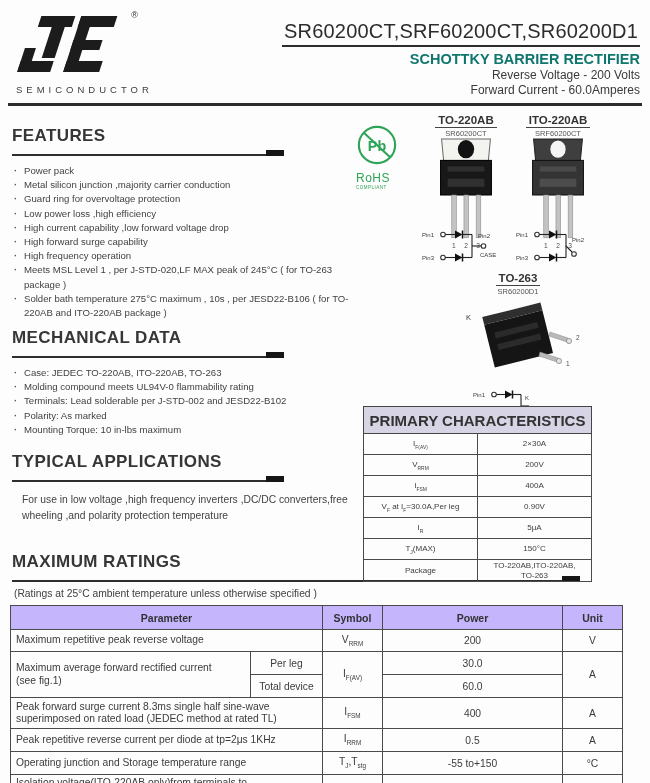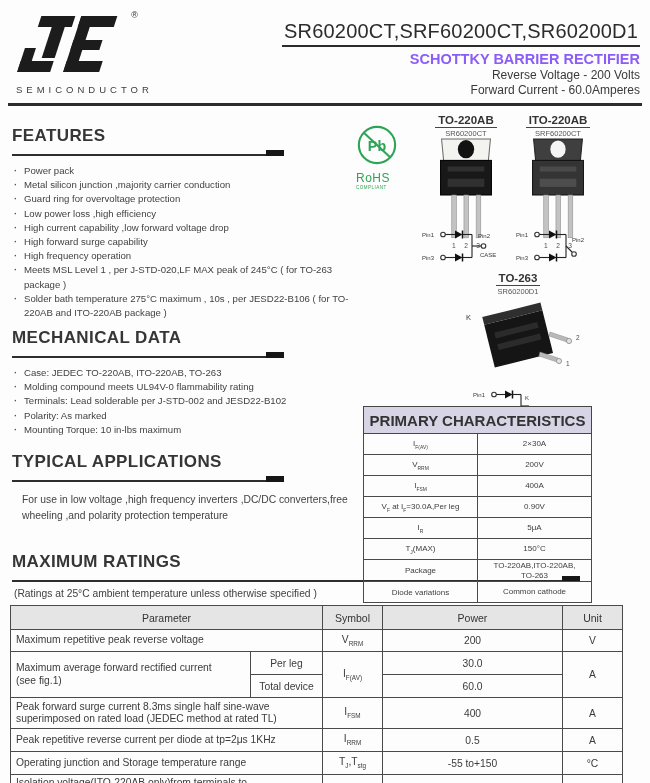--- a/index.html
+++ b/index.html
@@ -7,21 +7,21 @@
         font-family:"Liberation Sans",sans-serif;color:#3b3b3b;}
 
   
   .logo-block{position:absolute;left:16px;top:14px;width:150px;}
   .logo-row{position:relative;width:118px;}
   .reg-mark{position:absolute;right:-4px;top:-4px;font-size:9px;color:#2c2c2c;}
   .brand-name{margin-top:4px;font-size:9.5px;letter-spacing:4px;color:#3d3d3d;}
   .title-block{position:absolute;right:10px;top:20px;text-align:right;}
   .part-numbers{display:inline-block;font-size:20px;font-weight:normal;color:#2c2c2c;
                 border-bottom:2.5px solid #2c2c2c;padding:0 2px 2px 2px;letter-spacing:0.2px;}
-  .subtitle{margin-top:4px;font-size:14.5px;font-weight:bold;color:#8b5cf6;}
+  .subtitle{margin-top:4px;font-size:14.5px;font-weight:bold;color:#0f766e;}
   .spec-line{font-size:12px;color:#3a3a3a;margin-top:1px;}
   .rule-thick{position:absolute;left:8px;top:103px;width:634px;height:3px;background:#2d2d2d;}
 
   
   .sec{position:absolute;}
   .sec h2{margin:0 0 2px 0;font-size:17px;font-weight:bold;color:#363636;letter-spacing:0.4px;}
   .sec-rule{position:relative;border-bottom:2.5px solid #2e2e2e;height:6px;}
   .endcap{position:absolute;right:0;bottom:-2px;width:18px;height:6px;background:#161616;}
 
   
@@ -54,21 +54,21 @@
   .pc-table{position:absolute;left:363px;top:406px;border-collapse:collapse;width:228px;
             font-size:8px;color:#3d3d3d;table-layout:fixed;}
   .pc-table th{background:#d7d4e6;border:1.5px solid #454545;font-size:15px;font-weight:bold;
                color:#333;height:24px;}
   .pc-table td{border:1px solid #4a4a4a;text-align:center;height:18px;padding:1px 2px;}
   .pc-table td.pc-val{white-space:pre-line;line-height:1.2;}
 
   
   .max-table{position:absolute;left:10px;top:605px;border-collapse:collapse;width:612px;
              table-layout:fixed;font-size:10.3px;color:#3b3b3b;}
-  .max-table th{background:#e5e5e5;border:1px solid #4a4a4a;font-weight:normal;font-size:10.5px;
+  .max-table th{background:#c4b5fd;border:1px solid #4a4a4a;font-weight:bold;font-size:10.5px;
                 color:#333;height:21px;}
   .max-table td{border:1px solid #4a4a4a;padding:1px 5px;}
   .max-table td.param{text-align:left;line-height:12.5px;white-space:pre-line;}
   .max-table td.cond,.max-table td.sym,.max-table td.val,.max-table td.unit{text-align:center;padding:1px 2px;}
   tr.h19 td{height:19px;} tr.h20 td{height:20px;} tr.h27 td{height:27px;} tr.h28 td{height:28px;}
 
   .sym sub,sub{font-size:62%;}
   svg text{font-family:"Liberation Sans",sans-serif;}
 </style>
 </head>
@@ -311,24 +311,20 @@
         </tr>
     <tr>
       <td><span class="sym"><span>T</span><sub>J</sub><span>(MAX)</span></span></td>
       <td class="pc-val">150°C</td>
         </tr>
     <tr>
       <td><span>Package</span></td>
       <td class="pc-val">TO-220AB,ITO-220AB,
 TO-263</td>
         </tr>
-    <tr>
-      <td><span>Diode variations</span></td>
-      <td class="pc-val">Common cathode</td>
-        </tr>
   </tbody>
     </table>
 
   <table class="max-table">
     <colgroup>
       <col style="width:240px">
         <col style="width:72px">
         <col style="width:60px">
       <col style="width:180px">
         <col style="width:60px">

